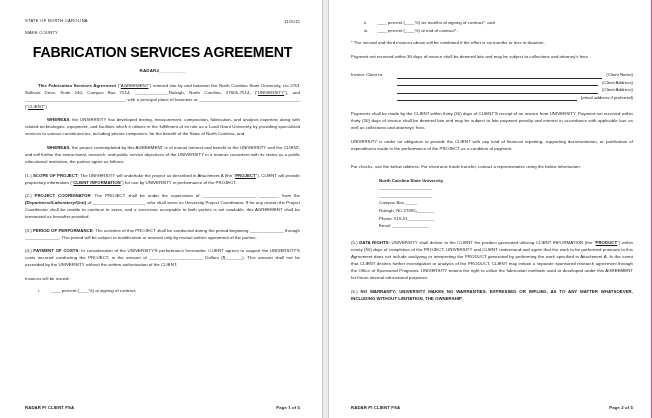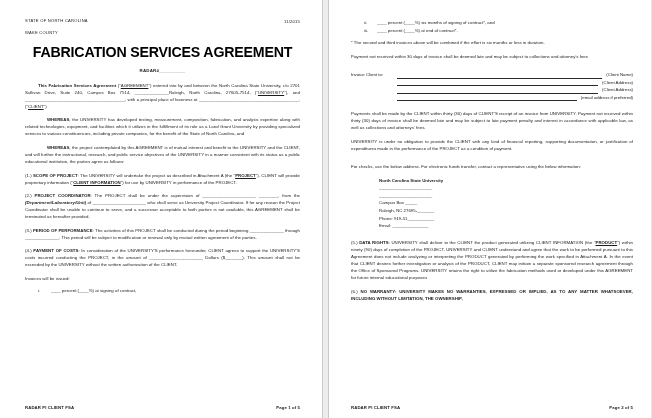--- a/index.html
+++ b/index.html
@@ -11,21 +11,21 @@
     width: 652px;
     height: 418px;
     font-family: "Liberation Sans", sans-serif;
     overflow: hidden;
   }
   .viewer {
     position: relative;
     width: 652px;
     height: 418px;
     display: flex;
-    background: #e5e5e5;
+    background: #ec4899;
   }
   .page {
     position: relative;
     background: #ffffff;
     box-sizing: border-box;
     overflow: hidden;
   }
   .page-left {
     width: 323px;
     height: 418px;

